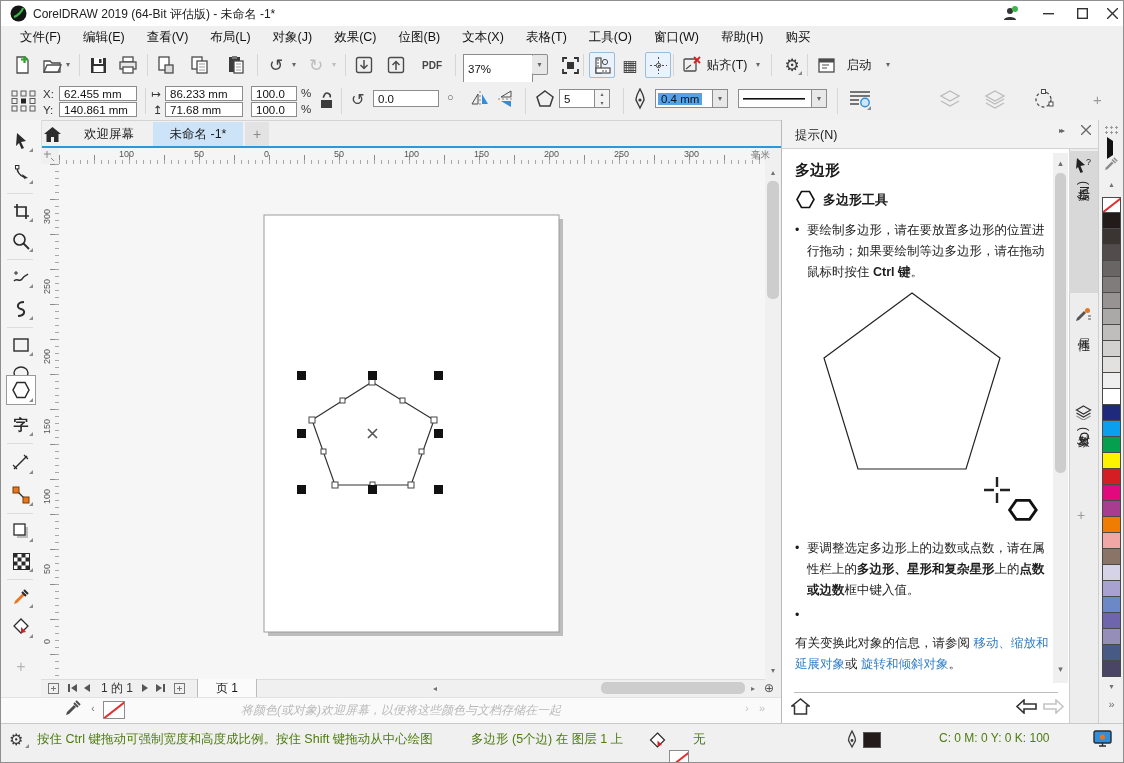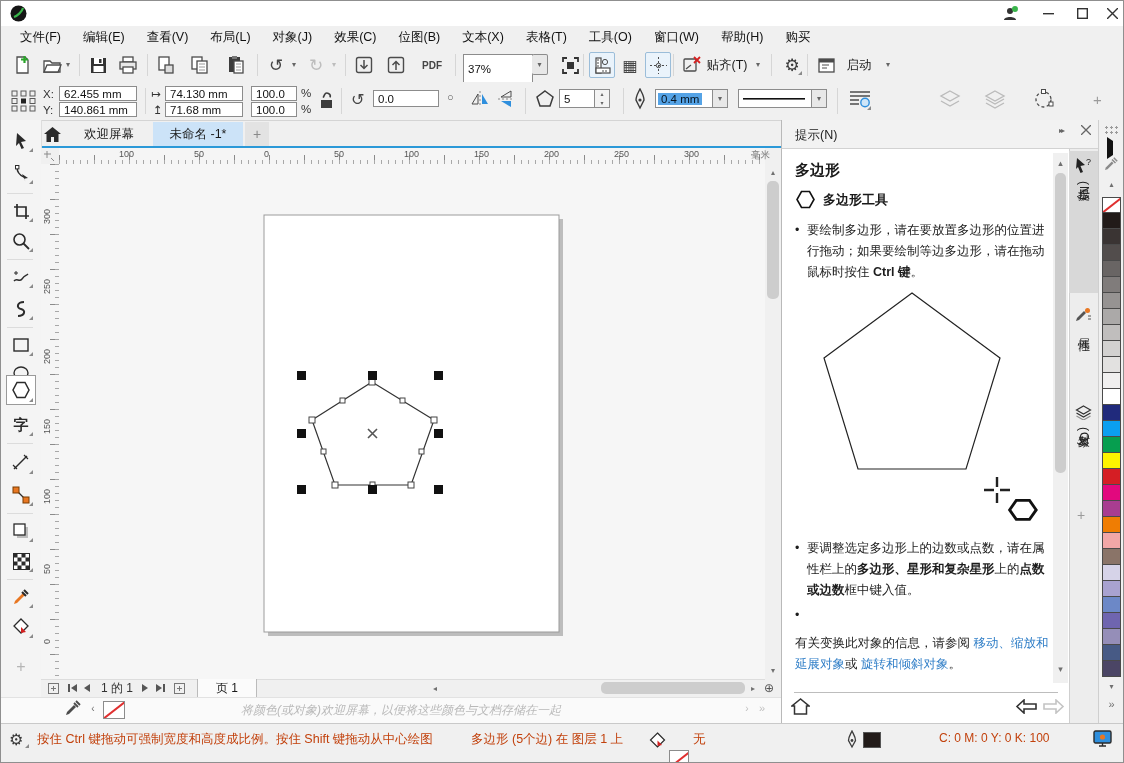--- a/index.html
+++ b/index.html
@@ -81,34 +81,35 @@
   .vtab .vt{writing-mode:vertical-rl;font-size:12px;color:#222;letter-spacing:1px}
   .vtab.activetab{background:#d8d8d8}
   
   #palette{left:1097px;top:119px;width:27px;height:603px;background:#f0f0f0;border-left:1px solid #cfcfcf;box-sizing:border-box}
   .swatch{position:absolute;left:1101px;width:19px;height:16px;box-sizing:border-box;border:1px solid #4a4a4a;border-top:none}
   .swatch.first{border-top:1px solid #4a4a4a}
   #pal-dots{position:absolute;left:1103px;top:124px;width:15px;height:11px;
     background-image:radial-gradient(#9a9a9a 1px,transparent 1.2px);background-size:5px 5px}
   
   #statusbar{left:0;top:722px;width:100%;height:41px;background:#f0f0f0;border-top:1px solid #c9c9c9;box-sizing:border-box}
-  .stext{position:absolute;top:730px;font-size:12.5px;color:#c2410c}
+  .stext{position:absolute;top:730px;font-size:12.5px;color:#4d7c0f}
   
   .tri-r{width:0;height:0;border:4px solid transparent;border-left:6px solid #111;border-right:0}
   .tri-l{width:0;height:0;border:4px solid transparent;border-right:6px solid #555;border-left:0}
 </style>
 </head>
 <body>
 <div id="app">
 
   <div class="abs" id="titlebar">
     <svg class="abs" style="left:9px;top:4px" width="17" height="17" viewBox="0 0 17 17">
       <circle cx="8.5" cy="8.5" r="8" fill="#151515"></circle>
       <path d="M4 12 C7 11 12 7 13 3" stroke="#39b54a" stroke-width="2.2" fill="none"></path>
     </svg>
+    <span id="title-text">CorelDRAW 2019 (64-Bit 评估版) - 未命名 -1*</span>
     <div class="wbtn" style="left:995px;width:28px">
       <svg width="16" height="16" viewBox="0 0 16 16">
           <circle cx="8" cy="5" r="3" fill="#333"></circle>
           <path d="M2 14c0-4 12-4 12 0z" fill="#333"></path>
           <circle cx="13" cy="3" r="3" fill="#39b54a"></circle>
         </svg>
     </div>
     <div class="wbtn" style="left:1032px">
       <svg width="11" height="11" viewBox="0 0 11 11">
           <rect x="0" y="5" width="11" height="1.4" fill="#333"></rect>
@@ -311,21 +312,21 @@
   <div class="field" style="left:58px;top:85px;width:78px;height:15px">
       <span>62.455 mm</span>
     </div>
   <div class="field" style="left:58px;top:101px;width:78px;height:15px">
       <span>140.861 mm</span>
     </div>
   <div class="psep" style="left:144px"></div>
   <span class="plabel glyph" style="left:150px;top:86px">↦</span>
   <span class="plabel glyph" style="left:152px;top:102px">↥</span>
   <div class="field" style="left:164px;top:85px;width:78px;height:15px">
-      <span>74.130 mm</span>
+      <span>86.233 mm</span>
     </div>
   <div class="field" style="left:164px;top:101px;width:78px;height:15px">
       <span>71.68 mm</span>
     </div>
   <div class="field" style="left:250px;top:85px;width:46px;height:15px">
       <span>100.0</span>
     </div>
   <div class="field" style="left:250px;top:101px;width:46px;height:15px">
       <span>100.0</span>
     </div>

